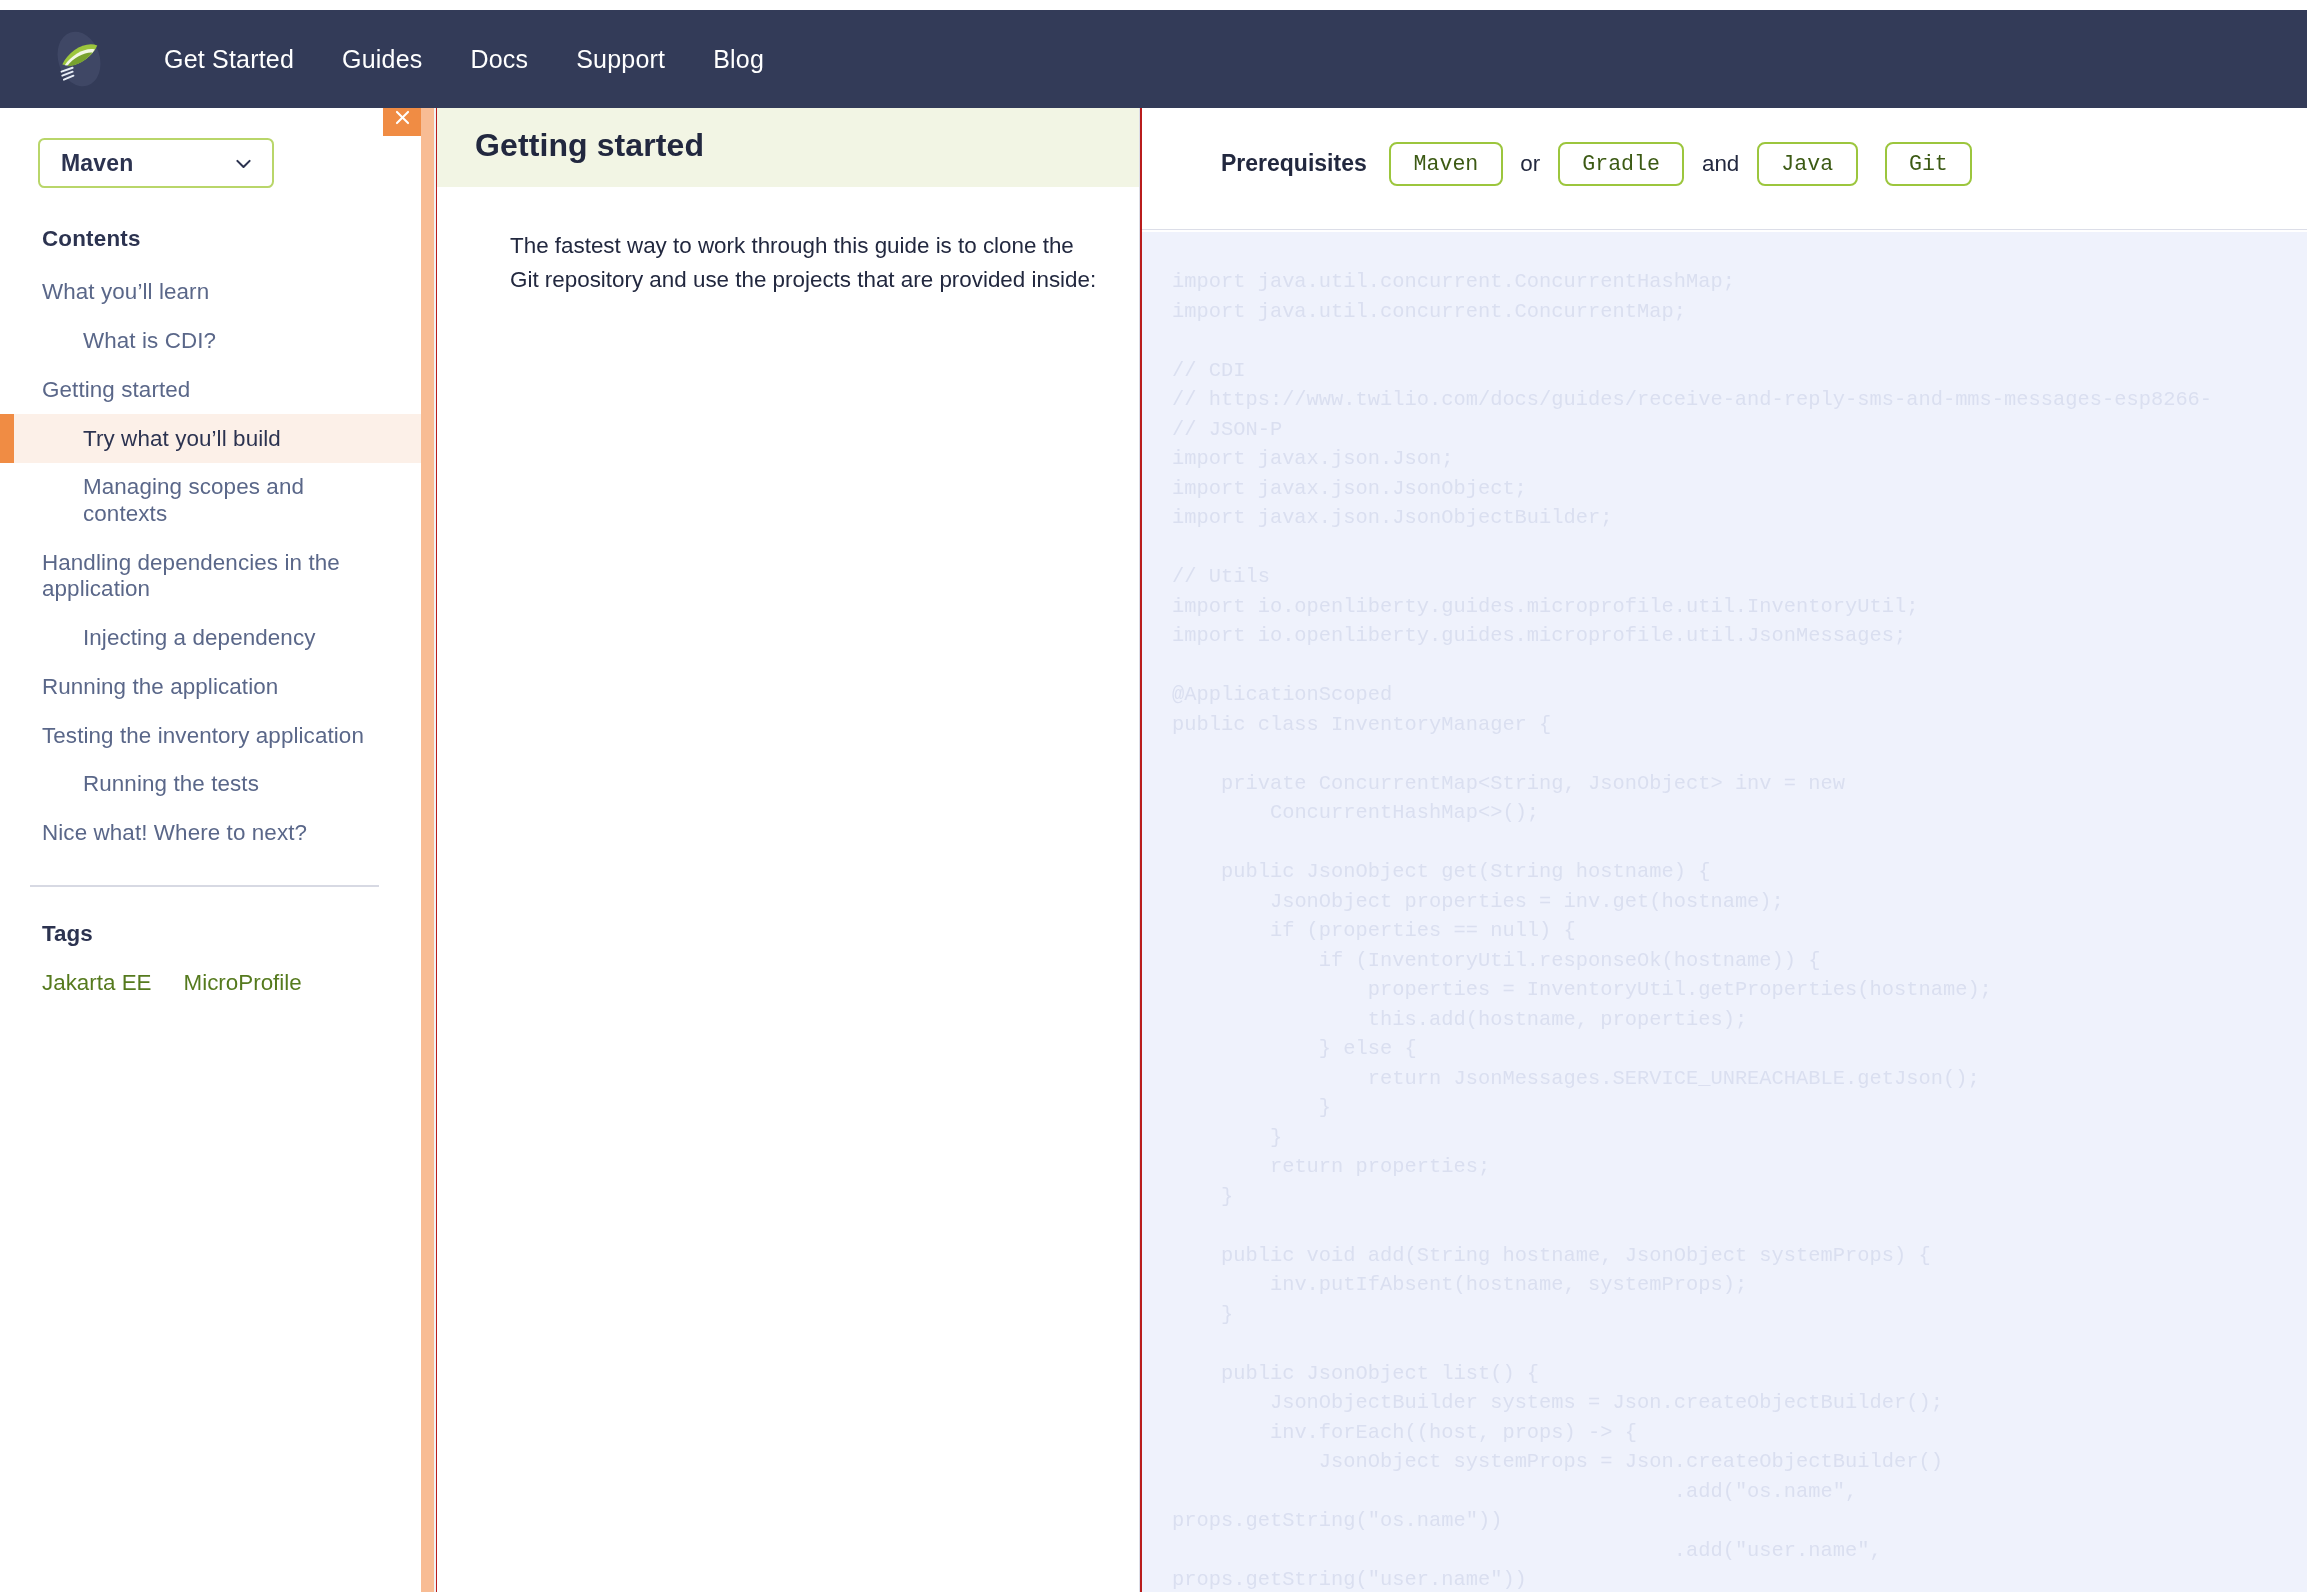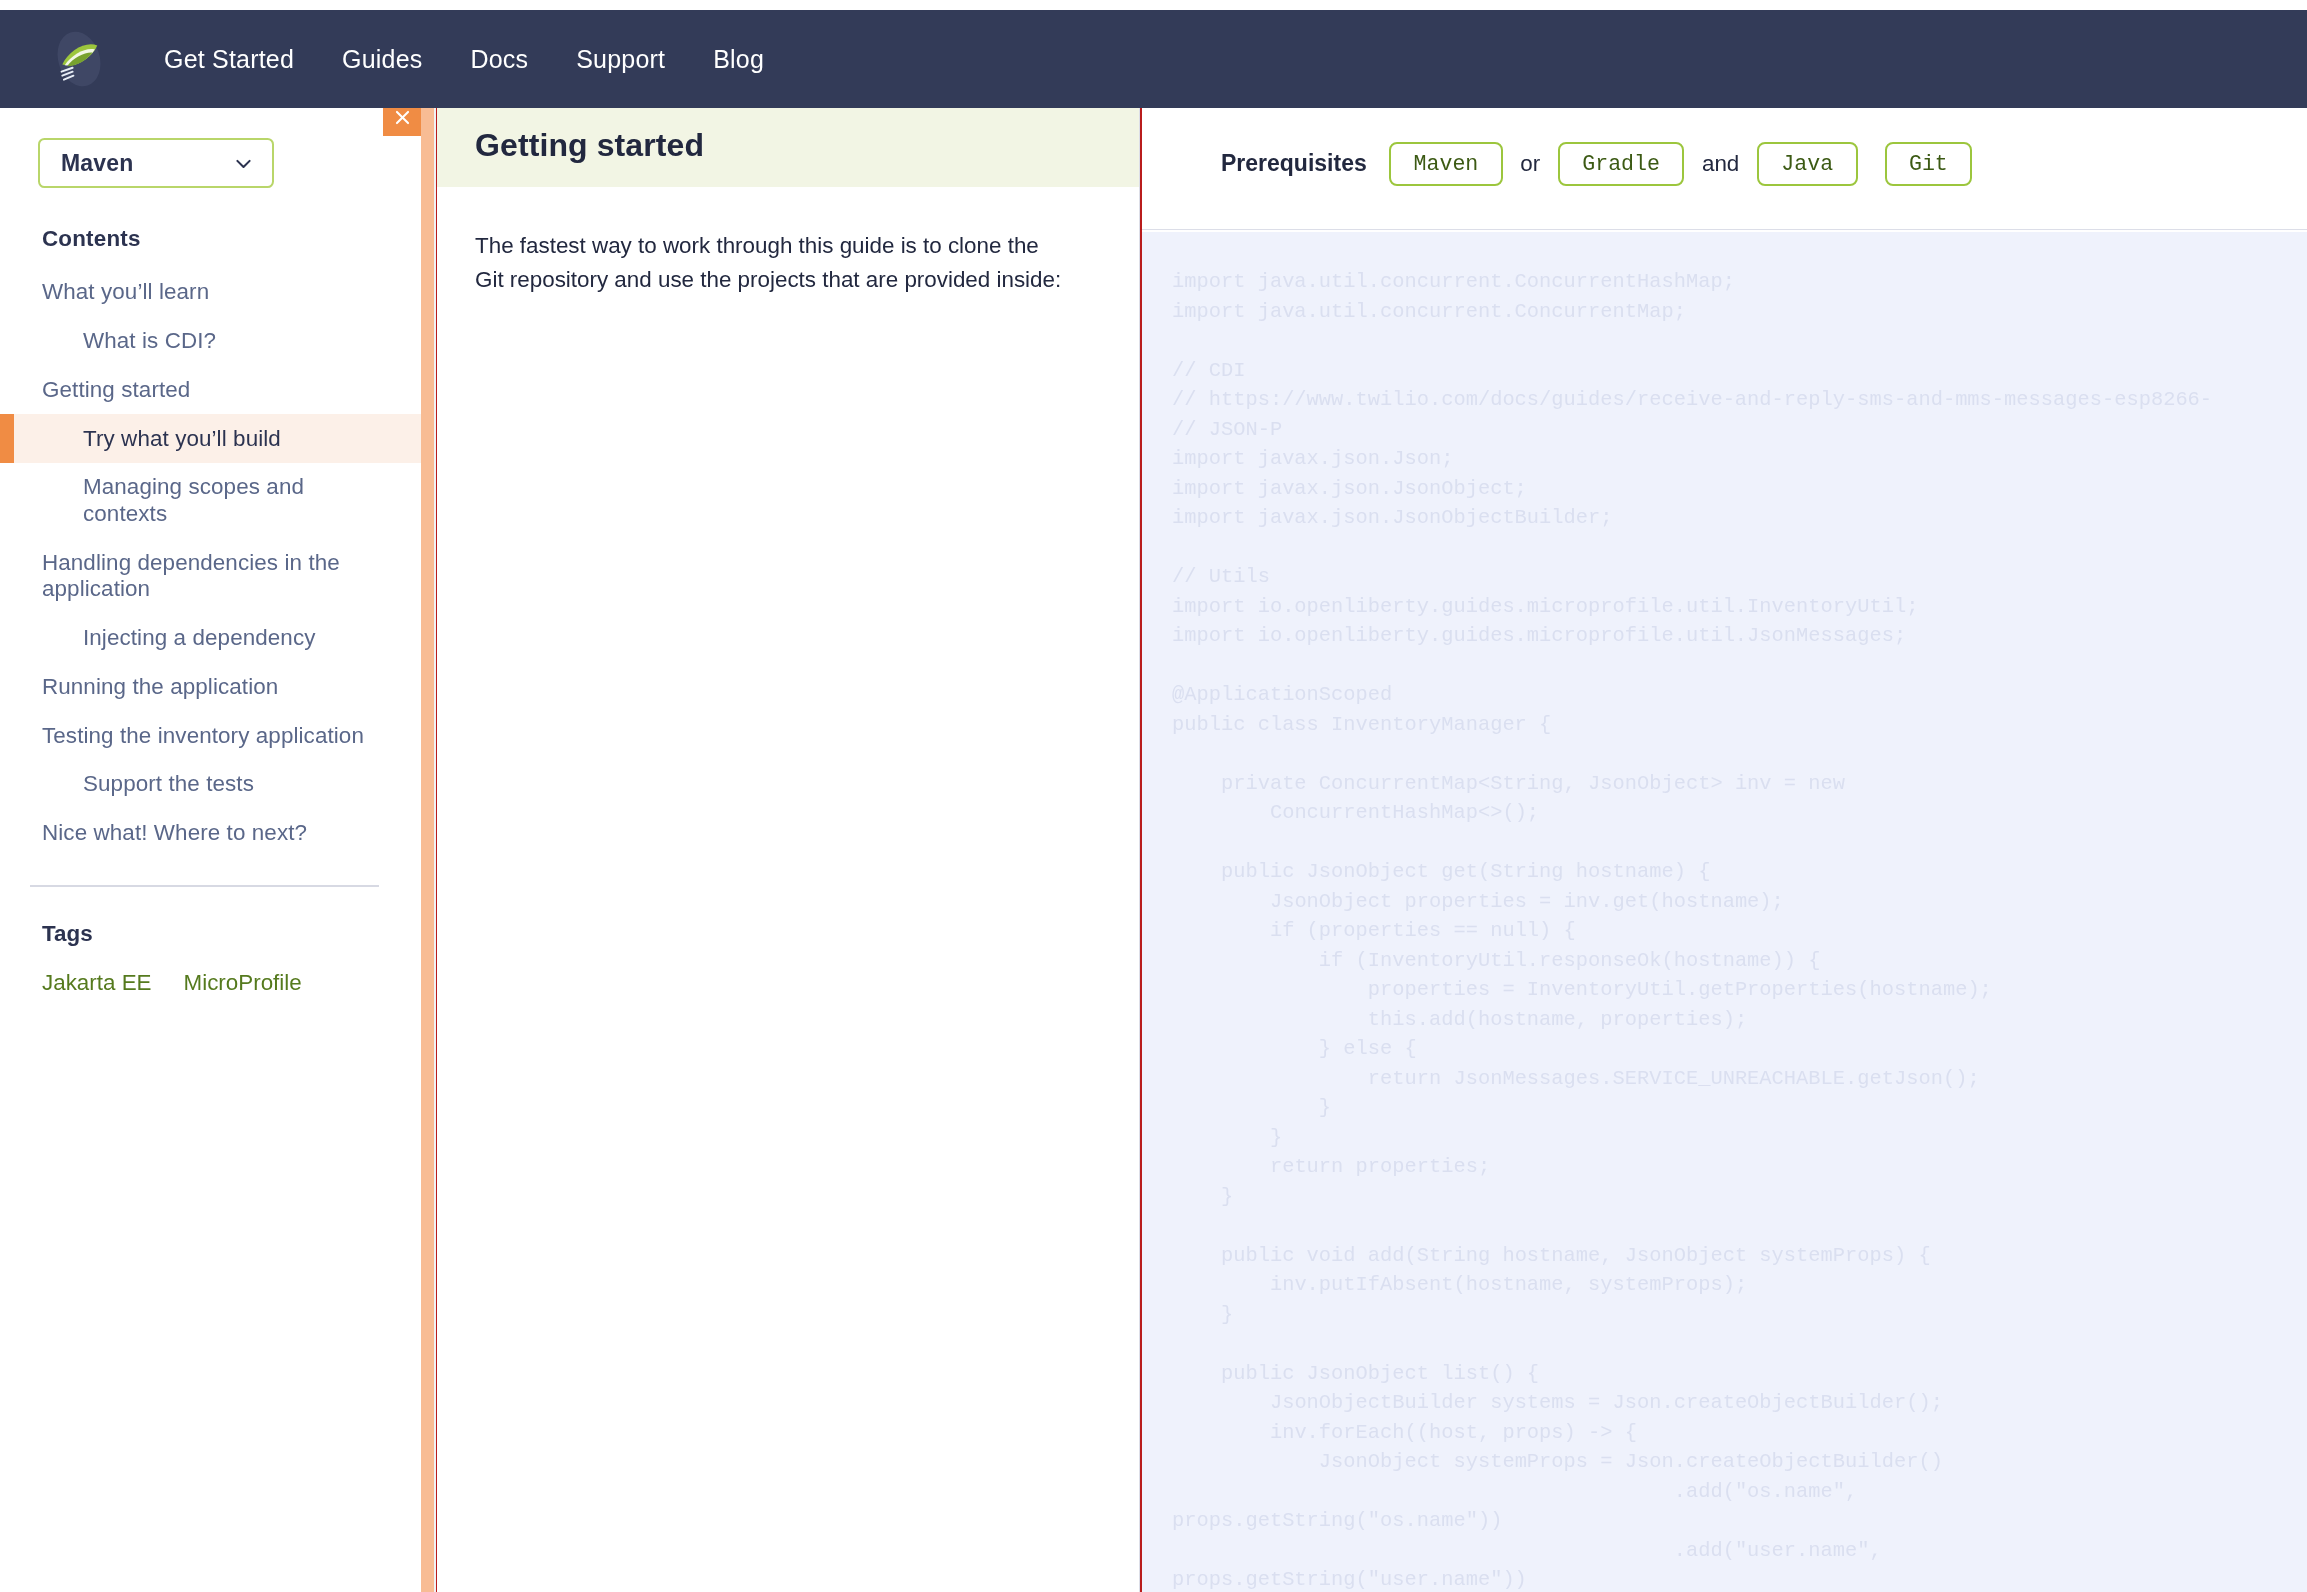--- a/index.html
+++ b/index.html
@@ -147,21 +147,21 @@
     margin-top: 5.6px;
     background: #F2F5E4;
     height: 83px;
     display: flex; align-items: center;
   }
   .guide-title {
     margin-left: 38px;
     font-size: 32px; font-weight: 700; color: #22283F;
     letter-spacing: 0.1px;
   }
-  .guide-body { padding: 42px 38px 0 38px; }
+  .guide-body { padding: 42px 38px 0 38px; margin-left: 35px; }
   .guide-para {
     font-size: 22.4px; color: #22283F; line-height: 1.52;
     max-width: 593px;
   }
 
   
   .right-pane {
     position: absolute; top: 0; left: 1142px;
     width: 1166px; height: 1495px;
     background: #ffffff;
@@ -251,21 +251,21 @@
     <ul class="toc-list">
       <li class="toc-item">What you’ll learn</li>
       <li class="toc-item sub">What is CDI?</li>
       <li class="toc-item">Getting started</li>
       <li class="toc-item sub active">Try what you’ll build</li>
       <li class="toc-item sub">Managing scopes and contexts</li>
       <li class="toc-item">Handling dependencies in the application</li>
       <li class="toc-item sub">Injecting a dependency</li>
       <li class="toc-item">Running the application</li>
       <li class="toc-item">Testing the inventory application</li>
-      <li class="toc-item sub">Support the tests</li>
+      <li class="toc-item sub">Running the tests</li>
       <li class="toc-item">Nice what! Where to next?</li>
     </ul>
 
     <div class="toc-divider"></div>
 
     <div class="tags-heading">Tags</div>
     <div class="tags-row">
       <a class="tag-link">Jakarta EE</a>
       <a class="tag-link">MicroProfile</a>
     </div>

